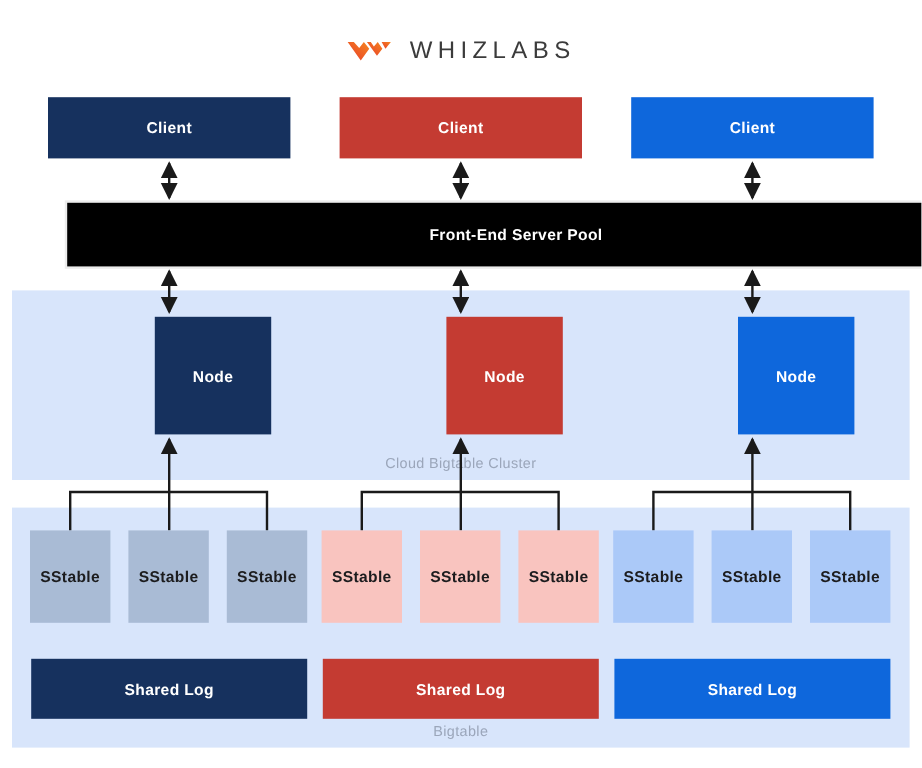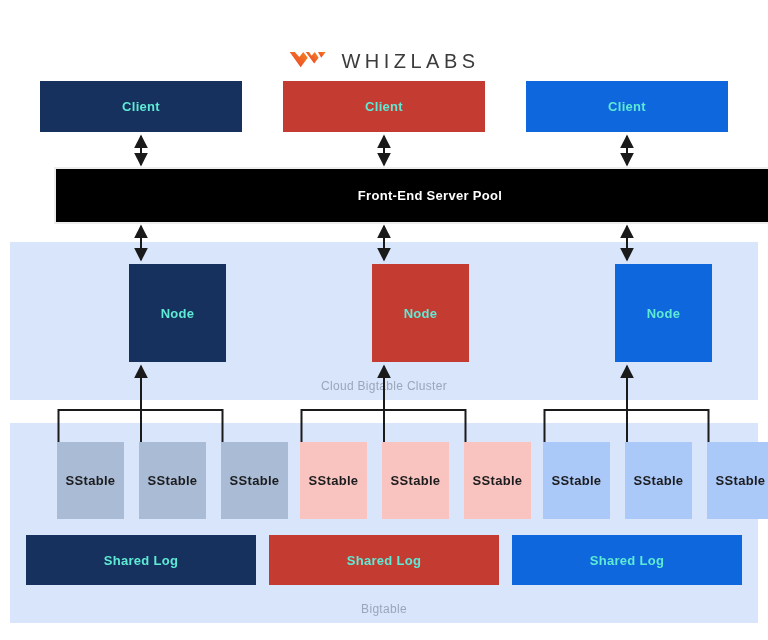--- a/index.html
+++ b/index.html
@@ -2,47 +2,47 @@
 <html><head>
 <meta charset="utf-8">
 <style>
   html,body{margin:0;padding:0;background:#ffffff;}
   .canvas{
     position:relative;width:768px;height:640px;background:#ffffff;overflow:hidden;
     font-family:"Liberation Sans", sans-serif;
   }
   
   .logo{position:absolute;top:26px;left:0;right:0;height:32px;
-        display:flex;align-items:flex-start;justify-content:center;gap:11px;margin-top:24px;}
+        display:flex;align-items:center;justify-content:center;gap:11px;}
   .logo .brand{font-size:20px;letter-spacing:4.5px;color:#3b3b3b;font-weight:400;}
   
   .band{position:absolute;left:10px;width:748px;background:#d8e5fb;}
   .cluster-band{top:242px;height:158px;}
   .colossus-band{top:423px;height:200px;}
   .band-label{position:absolute;left:0;right:0;bottom:7px;text-align:center;
               font-size:12px;color:#9ba6ba;letter-spacing:0.3px;}
   
   .arrows{position:absolute;top:0;left:0;width:768px;height:640px;pointer-events:none;}
   
   .box{position:absolute;display:flex;align-items:center;justify-content:center;
        font-weight:700;font-size:13px;letter-spacing:0.3px;}
-  .white-text{color:#5eead4;}
+  .white-text{color:#ffffff;}
   .dark-text{color:#1c1c1e;}
   .c1{background:#16315e;} .c2{background:#c43b32;} .c3{background:#0e67dc;}
   .s1{background:#a9bbd5;} .s2{background:#f9c4bf;} .s3{background:#abc9f8;}
   .client{top:81px;width:202px;height:51px;}
   .client.col1{left:40px;} .client.col2{left:283px;} .client.col3{left:526px;}
   .pool{position:absolute;left:10px;top:169px;width:748px;height:53px;background:#000000;
         display:flex;align-items:center;justify-content:center;color:#ffffff;
         font-weight:700;font-size:13px;letter-spacing:0.3px;
         box-shadow:0 0 0 2px #ececec;margin-left:46px;}
   .node{top:264px;width:97px;height:98px;margin-left:36px;}
   .node.col1{left:93px;} .node.col2{left:336px;} .node.col3{left:579px;}
-  .sstable{top:442px;width:67px;height:77px;margin-left:32px;}
-  .sharedlog{top:535px;width:230px;height:50px;}
+  .sstable{top:442px;width:67px;height:77px;}
+  .sharedlog{top:549px;width:230px;height:50px;}
   .sharedlog.col1{left:26px;} .sharedlog.col2{left:269px;} .sharedlog.col3{left:512px;}
 </style>
 </head>
 <body>
 
 <div class="canvas">
 
   <div class="band cluster-band">
     <span class="band-label">Cloud Bigtable Cluster</span>
   </div>

